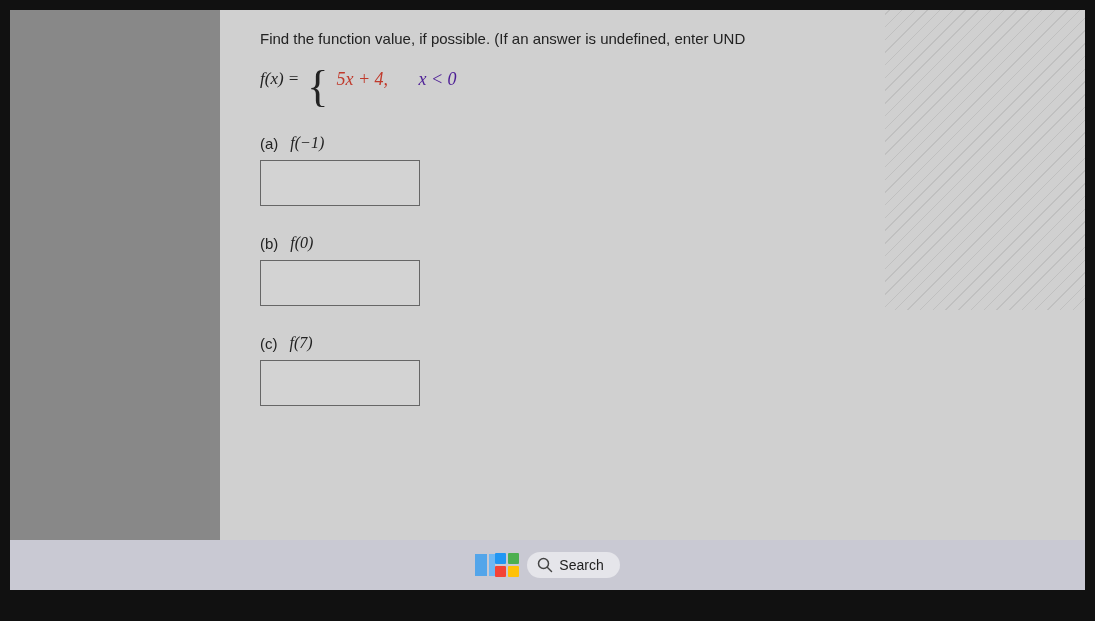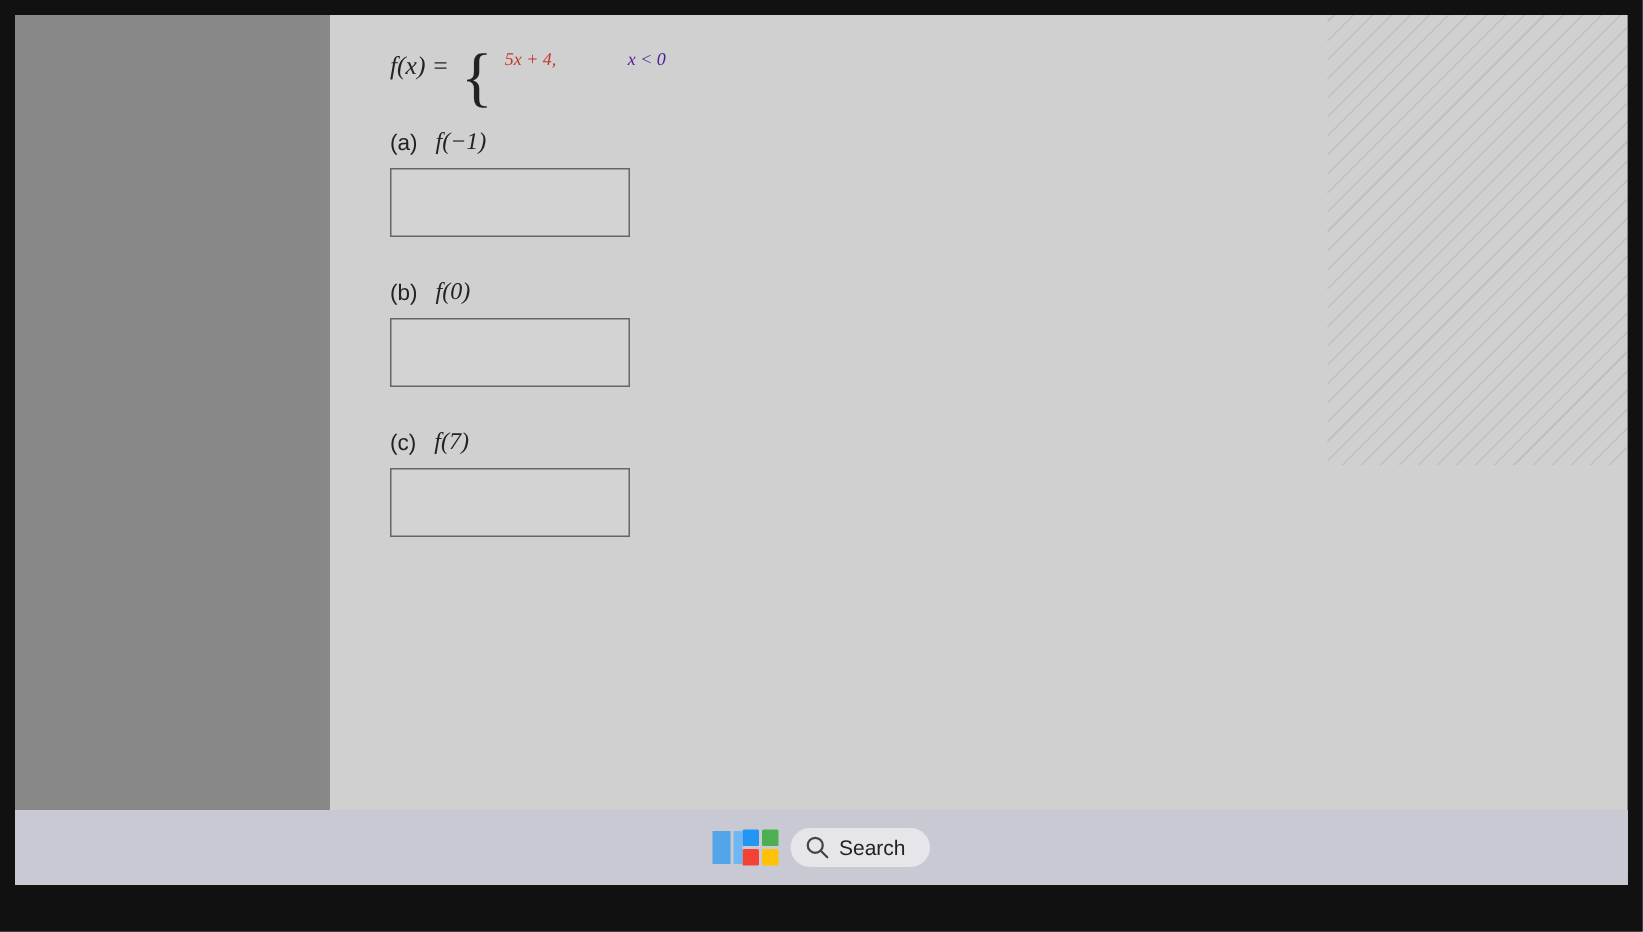--- a/index.html
+++ b/index.html
@@ -58,21 +58,21 @@
       font-size: 15px;
       color: #222;
       margin-bottom: 18px;
       font-family: Arial, sans-serif;
     }
 
     
     .function-def {
       display: flex;
       align-items: flex-start;
-      margin-bottom: 12px;
+      margin-bottom: 25px;
       font-size: 17px;
       color: #222;
     }
 
     .fx-label {
       font-style: italic;
       margin-right: 8px;
       font-size: 17px;
       font-family: 'Times New Roman', serif;
       padding-top: 4px;
@@ -89,21 +89,21 @@
     .piecewise-cases {
       display: flex;
       flex-direction: column;
       justify-content: center;
     }
 
     .case-row {
       display: flex;
       align-items: center;
       gap: 12px;
-      font-size: 12px;
+      font-size: 18px;
       font-family: 'Times New Roman', serif;
       line-height: 1.6;
     }
 
     .case-expr {
       color: #c0392b;
       font-style: italic;
       min-width: 70px;
     }
 
@@ -252,20 +252,21 @@
 
 <div class="monitor-outer">
   <div class="screen">
 
     <div class="left-sidebar"></div>
 
     <div class="main-content">
 
       <div class="diagonal-overlay"></div>
 
+      <div class="top-text">Find the function value, if possible. (If an answer is undefined, enter UND</div>
 
       <div class="function-def">
         <span class="fx-label">f(x) =</span>
         <span class="brace">{</span>
         <div class="piecewise-cases">
           <div class="case-row">
             <span class="case-expr">5x + 4,</span>
             <span class="case-cond">x &lt; 0</span>
           </div>
         </div>

